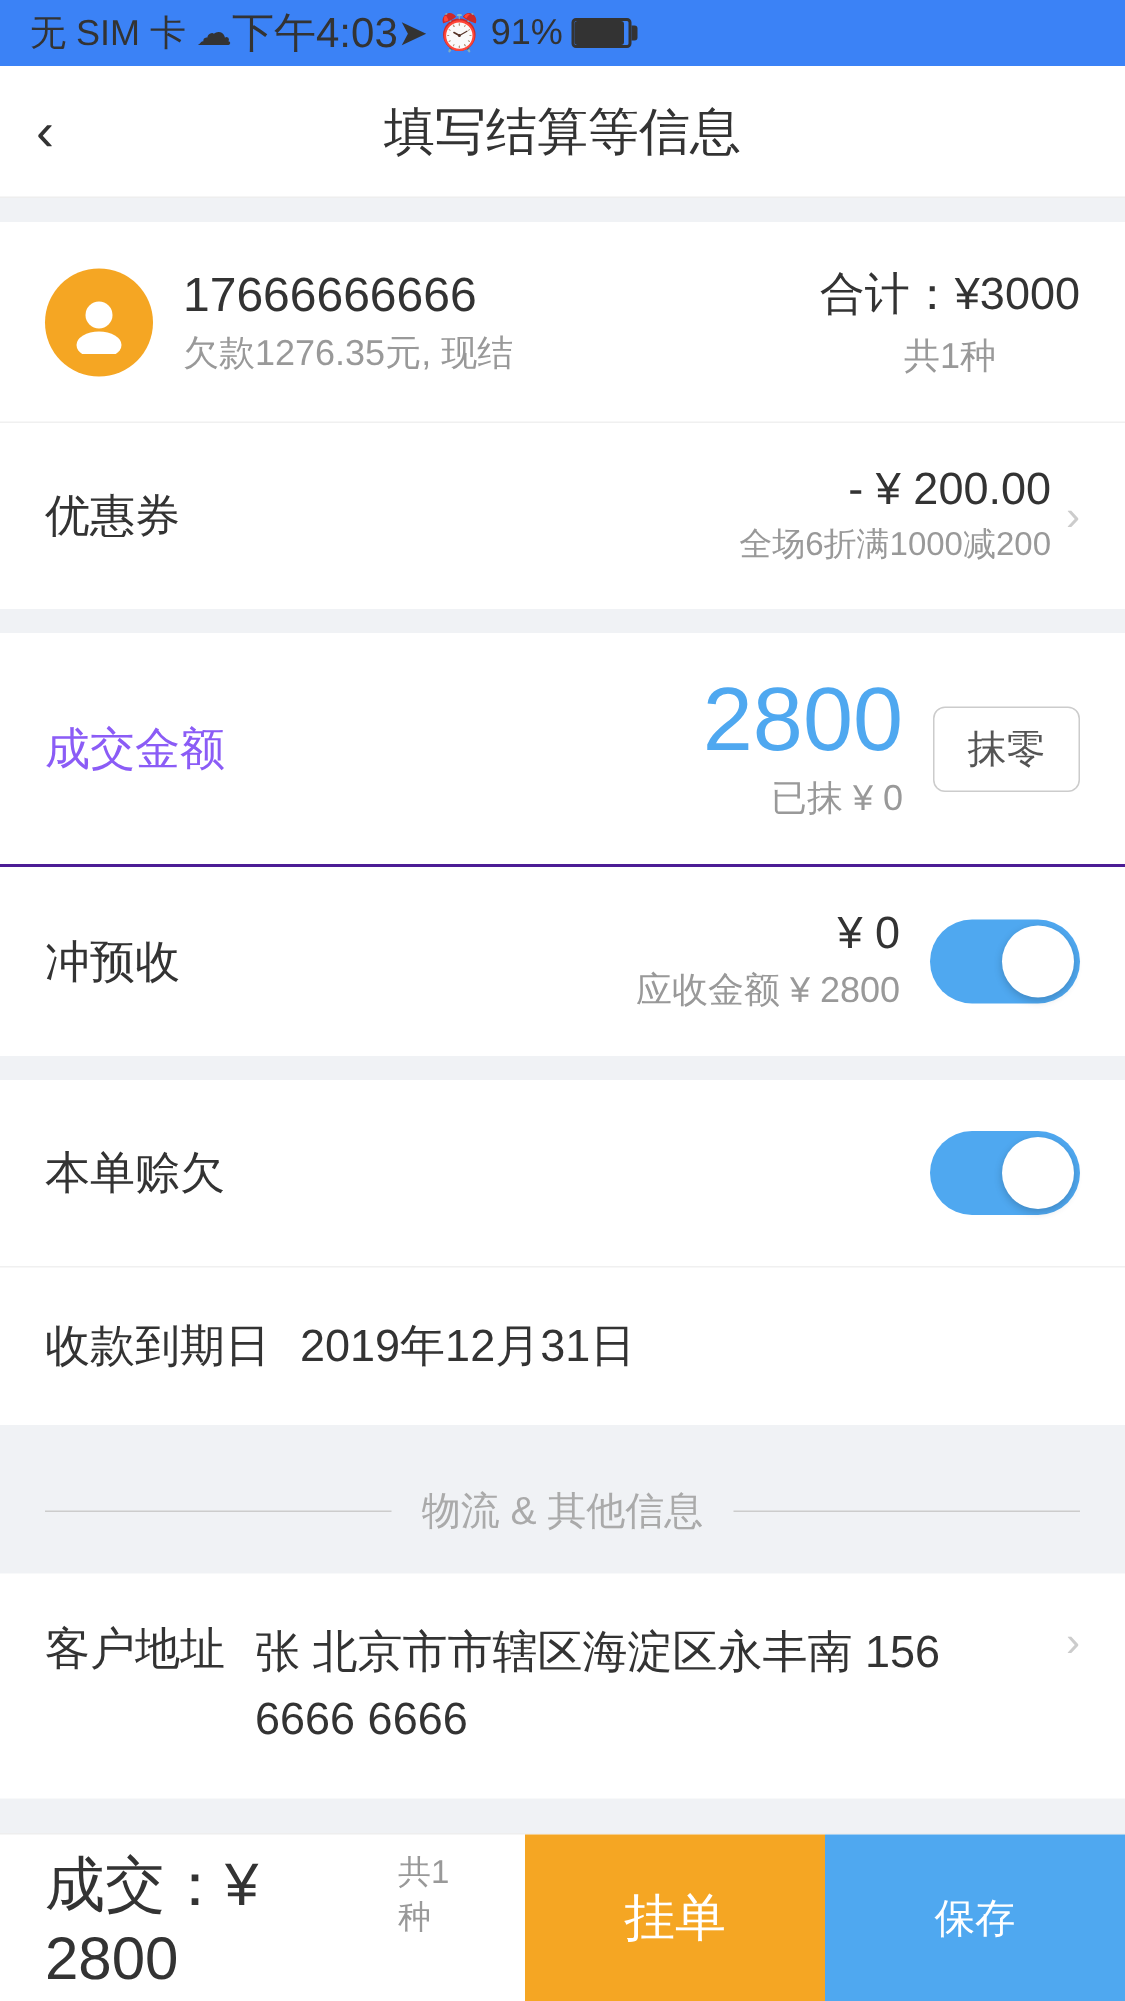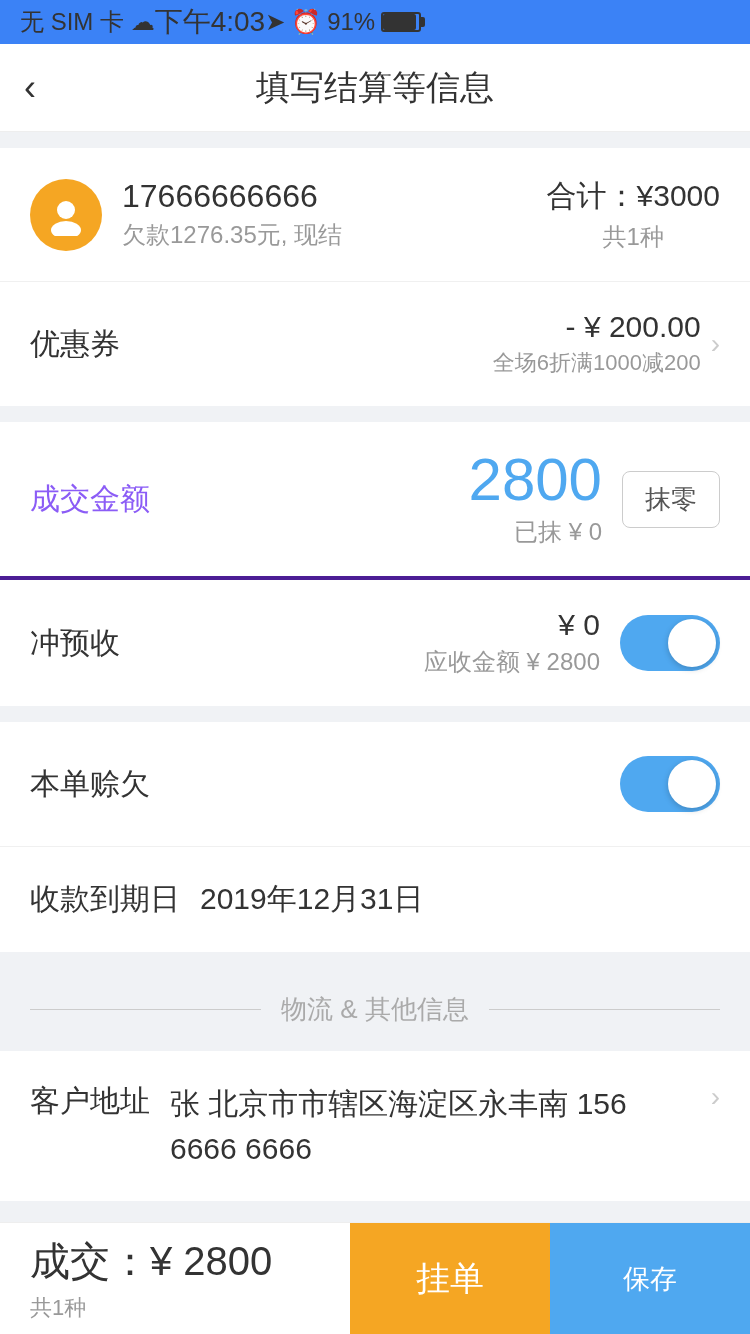--- a/index.html
+++ b/index.html
@@ -123,21 +123,21 @@
     }
     .deal-sub { font-size: 24px; color: #999; text-align: right; margin-top: 6px; }
 
     
     .prepay-row {
       display: flex;
       align-items: center;
       justify-content: space-between;
       padding: 28px 30px;
       background: #fff;
-      border-top: 4px solid #4c1d95;
+      border-top: 2px solid #4c1d95;
     }
     .prepay-label { font-size: 30px; color: #333; }
     .prepay-right { display: flex; align-items: center; gap: 20px; }
     .prepay-amount-wrap { text-align: right; }
     .prepay-amount { font-size: 30px; color: #333; }
     .prepay-sub { font-size: 24px; color: #999; margin-top: 4px; }
 
     
     .toggle {
       width: 100px;
@@ -220,21 +220,20 @@
       height: 112px;
       background: #fff;
       display: flex;
       align-items: center;
       border-top: 1px solid #eee;
     }
     .bottom-summary {
       flex: 1;
       padding: 0 30px;
       display: flex;
-      flex-direction: column;
       justify-content: center;
     }
     .bottom-deal { font-size: 28px; color: #333; }
     .bottom-deal span { font-size: 40px; font-weight: 500; }
     .bottom-count { font-size: 22px; color: #999; margin-top: 4px; }
     .bottom-actions { display: flex; height: 100%; }
     .btn-hold {
       width: 200px;
       height: 100%;
       background: #f5a623;

